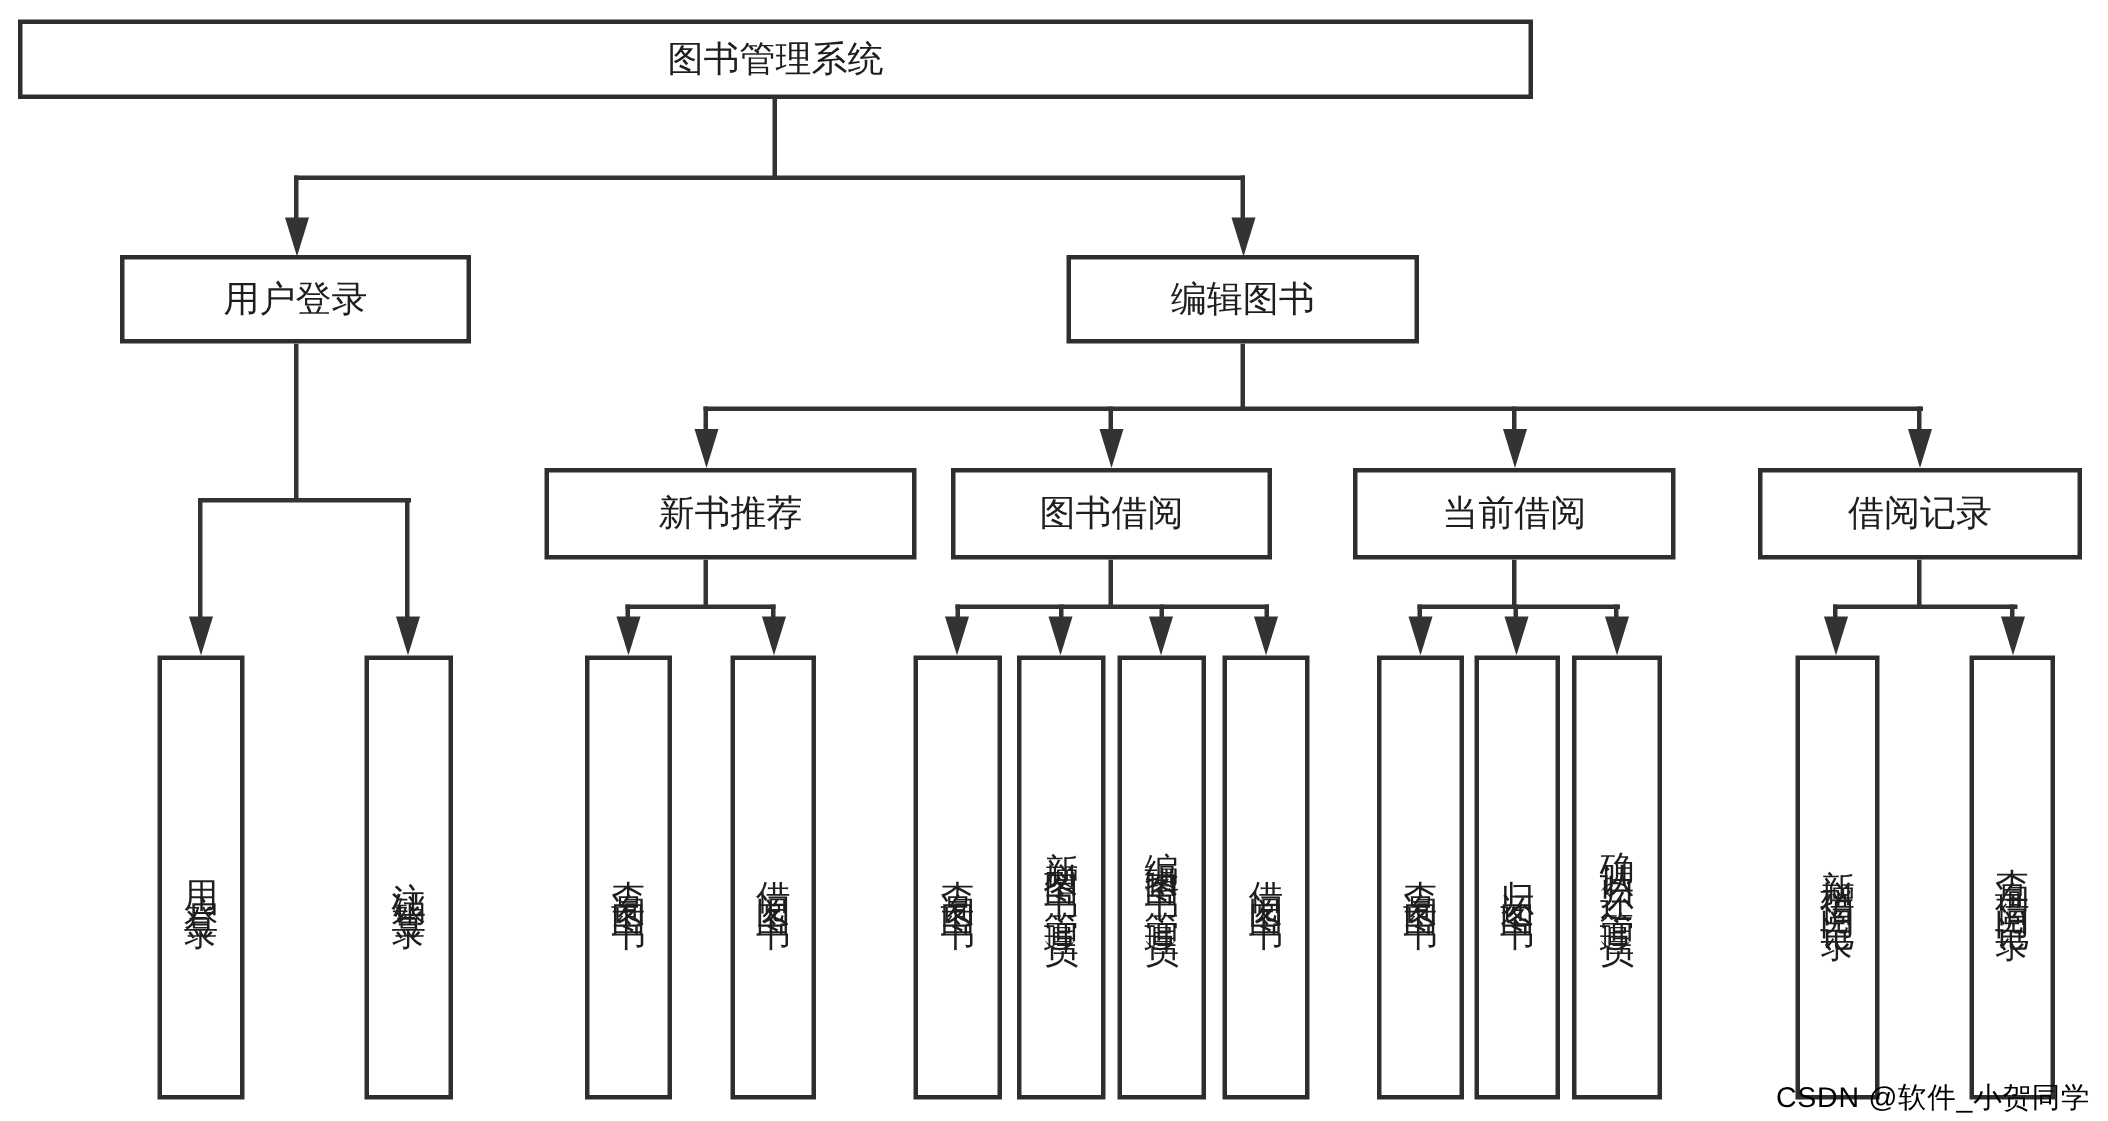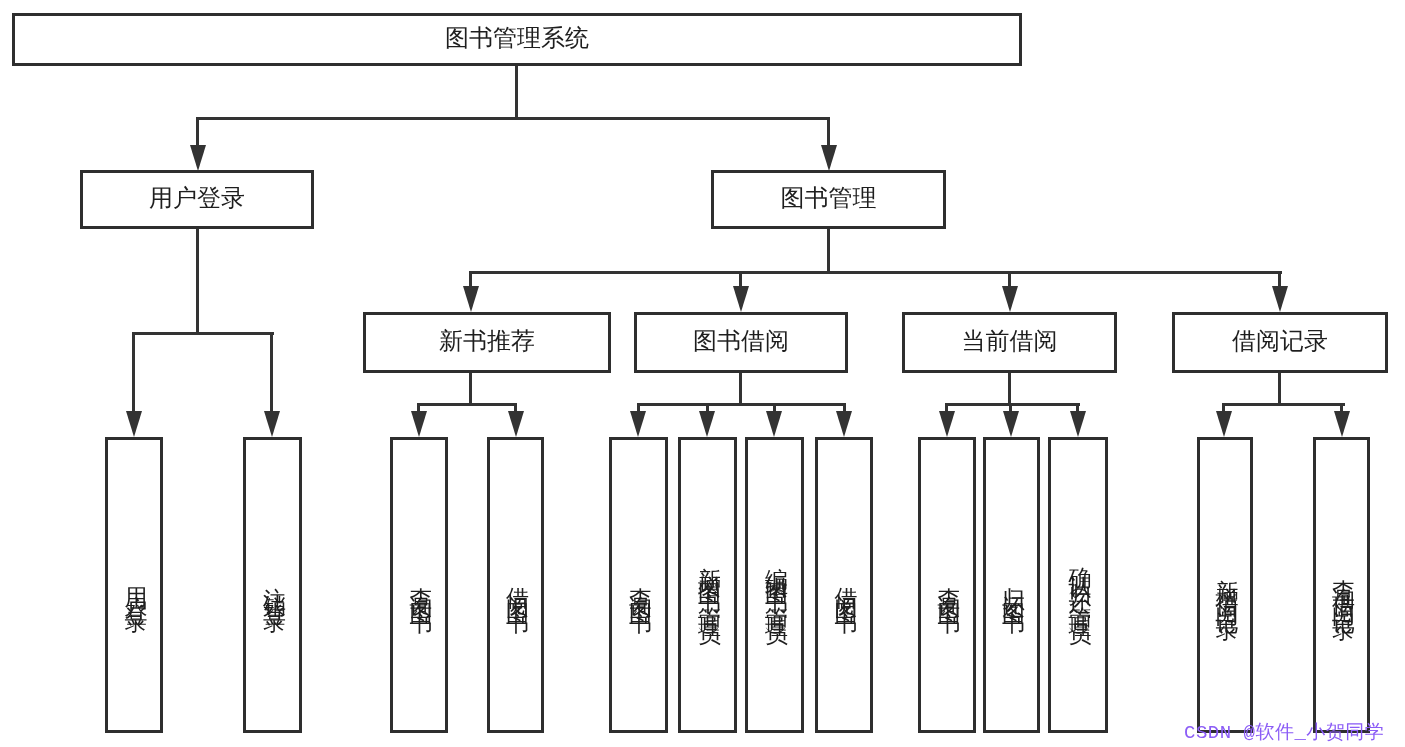--- a/index.html
+++ b/index.html
@@ -6,21 +6,21 @@
     --line:#333333;
     --border:#2e2e2e;
     --text:#1e1e1e;
     --bg:#ffffff;
   }
   html,body{margin:0;padding:0;background:var(--bg);}
   #canvas{
     position:relative;
     width:1405px;height:747px;
     background:var(--bg);
-    font-family:Liberation Mono, monospace;
+    font-family:Liberation Sans, sans-serif;
     overflow:hidden;
   }
   .box{
     position:absolute;
     box-sizing:border-box;
     border:3px solid var(--border);
     background:var(--bg);
     display:flex;align-items:center;justify-content:center;
     color:var(--text);
     font-size:24px;
@@ -111,21 +111,21 @@
   <div class="vl" style="left:1278px;top:373px;height:33px"></div>
   <div class="hl" style="left:1222px;top:403px;width:123px"></div>
   <div class="vl" style="left:1222px;top:403px;height:10px"></div>
   <div class="ar" style="left:1216px;top:411px"></div>
   <div class="vl" style="left:1340px;top:403px;height:10px"></div>
   <div class="ar" style="left:1334px;top:411px"></div>
 
   <div class="box" style="left:12px;top:13px;width:1010px;height:53px">图书管理系统</div>
 
   <div class="box" style="left:80px;top:170px;width:234px;height:59px">用户登录</div>
-  <div class="box" style="left:711px;top:170px;width:235px;height:59px">图书管理</div>
+  <div class="box" style="left:711px;top:170px;width:235px;height:59px">编辑图书</div>
 
   <div class="box" style="left:363px;top:312px;width:248px;height:61px">新书推荐</div>
   <div class="box" style="left:902px;top:312px;width:215px;height:61px">当前借阅</div>
   <div class="box" style="left:634px;top:312px;width:214px;height:61px">图书借阅</div>
   <div class="box" style="left:1172px;top:312px;width:216px;height:61px">借阅记录</div>
 
   <div class="box vbox" style="left:105px;top:437px;width:58px;height:296px">用户登录</div>
   <div class="box vbox" style="left:243px;top:437px;width:59px;height:296px">注销登录</div>
 
   <div class="box vbox" style="left:390px;top:437px;width:58px;height:296px">查询图书</div>
@@ -136,15 +136,15 @@
   <div class="box vbox" style="left:745px;top:437px;width:59px;height:296px">编辑图书（管理员）</div>
   <div class="box vbox" style="left:815px;top:437px;width:58px;height:296px">借阅图书</div>
 
   <div class="box vbox" style="left:918px;top:437px;width:58px;height:296px">查询图书</div>
   <div class="box vbox" style="left:983px;top:437px;width:57px;height:296px">归还图书</div>
   <div class="box vbox" style="left:1048px;top:437px;width:60px;height:296px">确认归还（管理员）</div>
 
   <div class="box vbox" style="left:1197px;top:437px;width:56px;height:296px">新增借阅记录</div>
   <div class="box vbox" style="left:1313px;top:437px;width:57px;height:296px">查询借阅记录</div>
 
-  <div id="watermark" style="color: #8b5cf6;">CSDN @软件_小贺同学</div>
+  <div id="watermark" style="color: #000000;">CSDN @软件_小贺同学</div>
 
 </div>
 
 </body></html>

